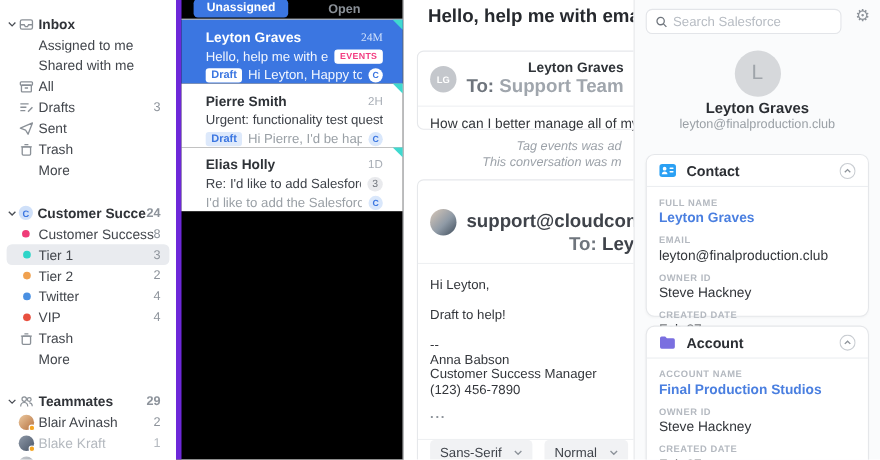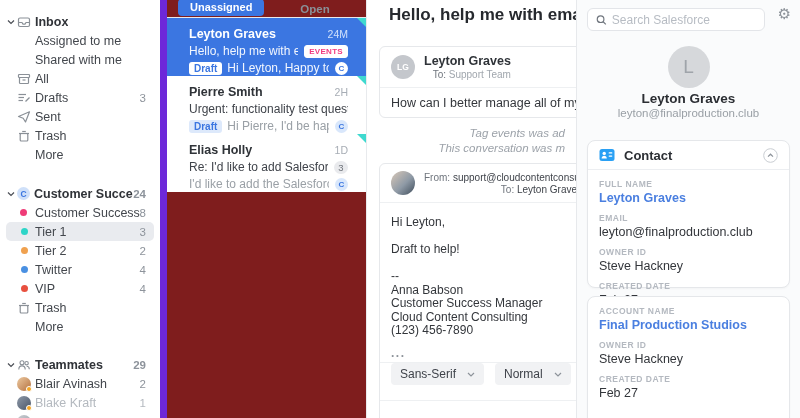--- a/index.html
+++ b/index.html
@@ -25,22 +25,22 @@
     font-size:8.5px; font-weight:700; display:flex; align-items:center; justify-content:center; }
   .gap20 { height:20px; } .gap19 { height:19px; }
   .tavatar { width:14px; height:14px; border-radius:50%; position:relative; }
   .tavatar.a1 { background:linear-gradient(135deg,#ecc9a0,#b5713f); }
   .tavatar.a2 { background:linear-gradient(135deg,#8e99a8,#4a5668); }
   .tavatar.a3 { background:linear-gradient(135deg,#c9cdd2,#9aa0a8); }
   .tavatar .st { position:absolute; right:-1px; bottom:-1px; width:6px; height:6px; border-radius:50%;
     background:#f5a623; border:1.5px solid #fff; }
 
   
-  .clist { position:absolute; left:160px; top:0; width:207px; height:418px; background:#7f1d1d;
-    border-left:7px solid #6d28d9; border-right:1px solid #e8eaed; }
+  .clist { position:absolute; left:160px; top:0; width:207px; height:418px; background:#000000;
+    border-left:5px solid #6d28d9; border-right:1px solid #e8eaed; }
   .tabs { height:18px; display:flex; align-items:center; padding-left:11px; border-bottom:1px solid #e8eaed; }
   .tab-pill { background:#3b76e1; color:#fff; font-size:11px; font-weight:700; padding:2px 12px 3px;
     border-radius:4px; margin-top:-2px; cursor:pointer; }
   .tab { color:#8a9097; font-size:11.5px; font-weight:600; cursor:pointer; }
   .tab.t2 { margin-left:36px; } .tab.t3 { margin-left:52px; }
   .ci { position:relative; height:58px; padding:9px 18px 0 22px; cursor:pointer; background:#fff; }
   .ci .fold { position:absolute; top:0; right:0; width:0; height:0;
     border-top:9px solid #3fd9cf; border-left:9px solid transparent; }
   .ci .r1 { display:flex; align-items:center; }
   .ci .nm { font-size:12.5px; font-weight:700; color:#2f3338; flex:1; white-space:nowrap; overflow:hidden; }
@@ -51,37 +51,37 @@
   .evbadge { background:#fff; color:#f23b80; border:1px solid #f7a6c6; font-size:8px; font-weight:700;
     letter-spacing:.3px; padding:1px 4px; border-radius:3px; margin-left:6px; }
   .draftb { background:#dde9fb; color:#3b76e1; font-size:10px; font-weight:600; padding:1px 5px;
     border-radius:3px; margin-right:5px; }
   .cchip { width:13px; height:13px; border-radius:50%; background:#d9e7fb; color:#3b76e1; font-size:8px;
     font-weight:700; display:flex; align-items:center; justify-content:center; margin-left:6px; flex:none; }
   .cntchip { min-width:14px; height:13px; border-radius:7px; background:#e9eaed; color:#6f747b; font-size:9.5px;
     display:flex; align-items:center; justify-content:center; padding:0 4px; margin-left:6px; flex:none; }
   .ci.sel { background:#3b76e1; }
   .ci.sel .nm { color:#fff; }
-  .ci.sel .tm { color:#cfe0fb; }
+  .ci.sel .tm { color:#cfe0fb;font-family:Liberation Serif, serif; }
   .ci.sel .txt, .ci.sel .txt.gray { color:#f2f6fe; }
   .ci.sel .draftb { background:#fff; }
   .ci.sel .cchip { background:#fff; }
   .ci.sel .evbadge { border-color:#fff; }
 
   
   .main { position:absolute; left:368px; top:0; width:208px; height:418px; background:#fff; overflow:hidden; }
   .ttitle { position:absolute; left:21px; top:5px; font-size:17px; font-weight:700; color:#26292e; white-space:nowrap; }
   .m-card { position:absolute; left:11px; width:262px; background:#fff; border:1px solid #e6e8eb; border-radius:6px; }
   .mc1 { top:46px; height:72px; }
   .mhead { display:flex; align-items:center; padding:7px 11px;text-align:right; }
   .mava { width:24px; height:24px; border-radius:50%; background:#c4c7cc; color:#fff; font-size:8.5px; font-weight:700;
     display:flex; align-items:center; justify-content:center; flex:none; margin-right:9px; }
   .mava.photo { background:linear-gradient(135deg,#d9c8b8 0%,#8f9aa6 55%,#3e4c5a 100%); }
   .mhl1 { font-size:12.5px; font-weight:700; color:#2f3338; }
-  .mhl2 { font-size:10px; margin-top:1px; }
+  .mhl2 { font-size:17px; margin-top:1px;font-weight:bold; }
   .lab { color:#6f757d; } .labv { color:#a0a6ad; } .labv2 { color:#3f434a; }
   .mdiv { border-top:1px solid #eef0f2; }
   .mprev { padding:8px 11px; font-size:12.5px; color:#33363b; white-space:nowrap; }
   .events { position:absolute; left:0; top:126px; width:197px; text-align:right; font-size:11.5px;
     font-style:italic; color:#9ca2a9; }
   .events div { line-height:15px; white-space:nowrap; }
   .mc2 { top:163px; height:300px; }
   .mbody { padding:13px 11px 0; font-size:12px; color:#33363b; min-height:159px; }
   .mbody .bline { min-height:13.5px; line-height:13.5px; white-space:nowrap; }
   .quote-toggle { margin-top:9px; color:#8d939a; font-weight:700; letter-spacing:1.5px; cursor:pointer; }
@@ -390,21 +390,20 @@
       </div>
       <div class="mdiv"></div>
       <div class="mbody">
         <div class="bline">Hi Leyton,</div>
         <div class="bline"></div>
         <div class="bline">Draft to help!</div>
         <div class="bline"></div>
         <div class="bline">--</div>
         <div class="bline">Anna Babson</div>
         <div class="bline">Customer Success Manager</div>
-        <div class="bline">Cloud Content Consulting</div>
         <div class="bline">(123) 456-7890</div>
         <div class="bline quote-toggle">...</div>
       </div>
       <div class="mtoolbar">
         <span class="pill">
           <span>Sans-Serif</span>
           <svg width="8" height="5" viewBox="0 0 8 5">
               <polyline points="1,1 4,4 7,1" fill="none" stroke="#8d939a" stroke-width="1.2"></polyline>
             </svg>
         </span>
@@ -464,20 +463,32 @@
             <div class="fv">Steve Hackney</div>
           </div>
         <div class="f">
             <div class="fl">CREATED DATE</div>
             <div class="fv">Feb 27</div>
           </div>
       </div>
     </div>
 
     <div class="card cardc2">
+      <div class="card-h">
+        <svg class="cicon-contact" viewBox="0 0 16 16">
+            <path d="M1,4.5 a1.5,1.5 0 0 1 1.5,-1.5 h3.2 l1.6,1.6 h5.7 a1.5,1.5 0 0 1 1.5,1.5 v6.4 a1.5,1.5 0 0 1 -1.5,1.5 h-10.5 a1.5,1.5 0 0 1 -1.5,-1.5 z" fill="#7a6fe0"></path>
+          </svg>
+        <span class="card-title">Account</span>
+        <button class="collapse">
+          <svg width="15" height="15" viewBox="0 0 15 15">
+              <circle cx="7.5" cy="7.5" r="6.8" fill="#fff" stroke="#c9cdd2" stroke-width="1"></circle>
+              <polyline points="5,8.6 7.5,6.2 10,8.6" fill="none" stroke="#8d939a" stroke-width="1.2"></polyline>
+            </svg>
+        </button>
+      </div>
       <div class="fields">
         <div class="f">
             <div class="fl">ACCOUNT NAME</div>
             <div class="fv link">Final Production Studios</div>
           </div>
         <div class="f">
             <div class="fl">OWNER ID</div>
             <div class="fv">Steve Hackney</div>
           </div>
         <div class="f">

